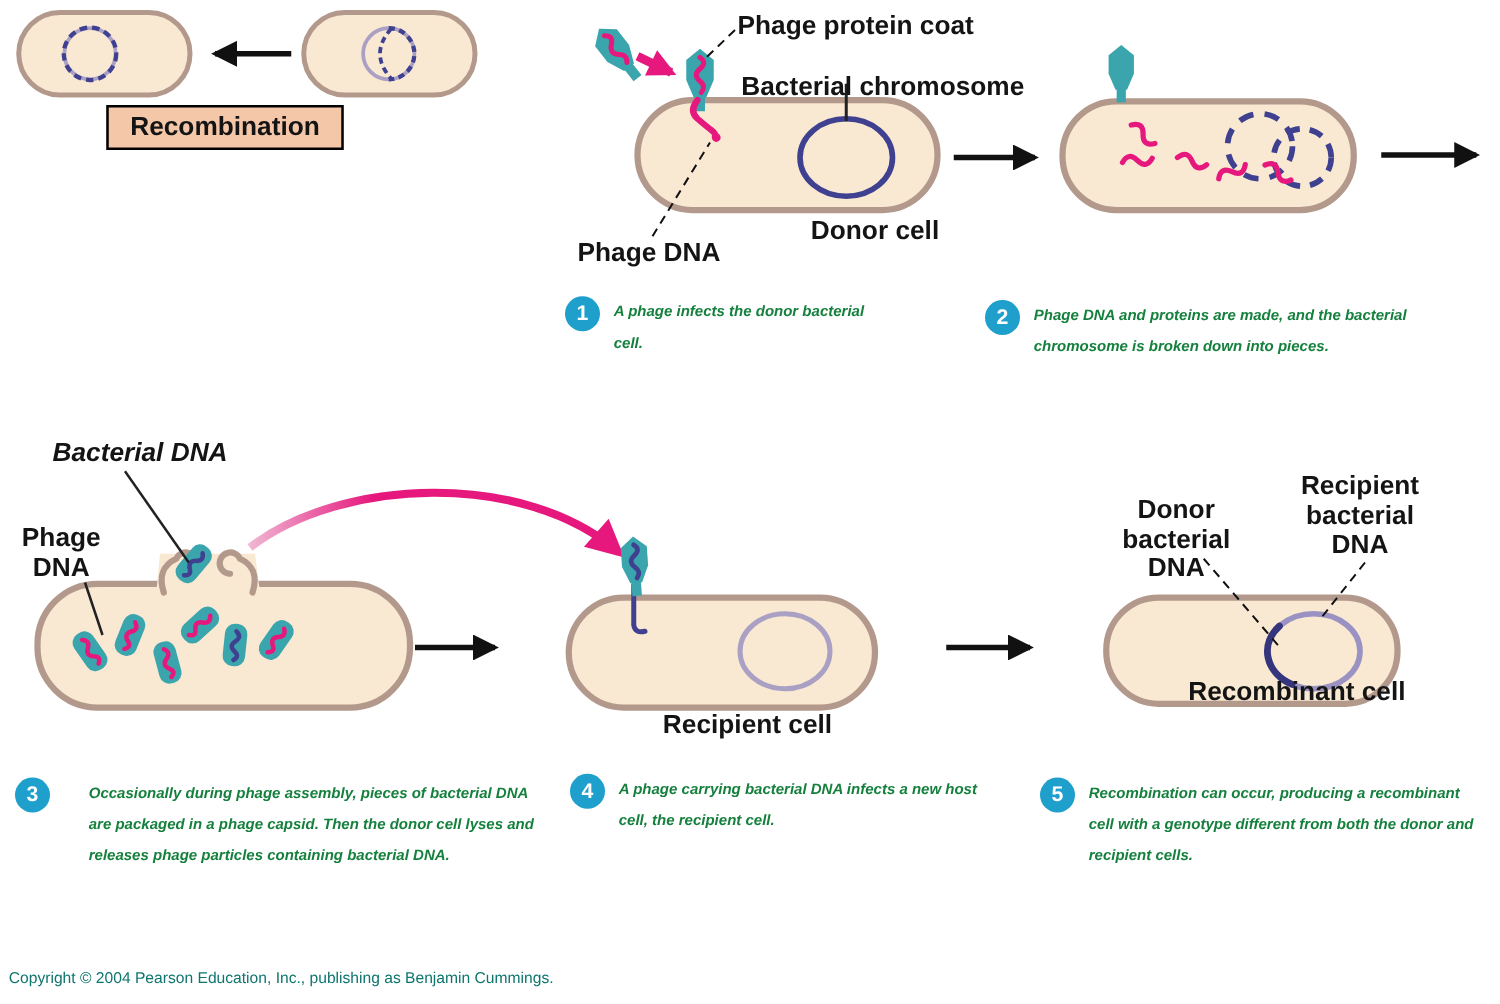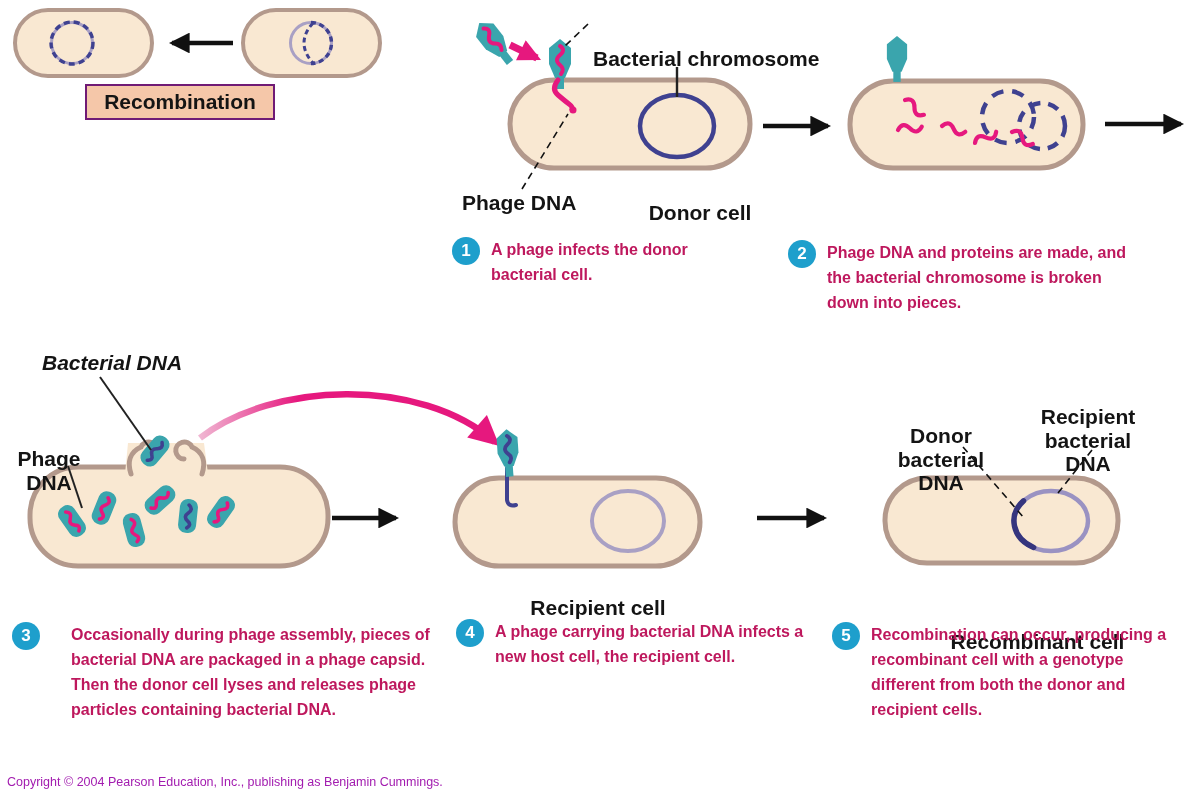--- a/index.html
+++ b/index.html
@@ -1,29 +1,29 @@
 <!DOCTYPE html>
 <html><head>
 <meta charset="utf-8">
 <style>
   html,body{margin:0;padding:0;background:#fff;}
   #canvas{position:relative;width:1200px;height:803px;background:#fff;overflow:hidden;
           font-family:"Liberation Sans",sans-serif;}
   #art{position:absolute;left:0;top:0;}
   .lbl{position:absolute;font-weight:bold;font-size:21px;line-height:1.12;color:#141414;}
   .nowrap{white-space:nowrap;}
-  .center{text-align:center;margin-top:28px;}
+  .center{text-align:center;}
   .step{position:absolute;display:flex;gap:11px;align-items:flex-start;}
   .badge{flex:0 0 28px;width:28px;height:28px;border-radius:50%;background:#1E9FCC;
          color:#fff;font-weight:bold;font-size:17px;line-height:28px;text-align:center;}
-  .steptext{font-weight:bold;font-size:16px;line-height:25px;color:#be185d;}
+  .steptext{font-weight:bold;font-size:12px;line-height:25px;color:#15803d;font-style:italic;}
   .recombox{position:absolute;left:85px;top:84px;width:186px;height:32px;background:#F5C7A9;
-            border:2px solid #701a75;display:flex;align-items:center;justify-content:center;
+            border:2px solid #000000;display:flex;align-items:center;justify-content:center;
             font-weight:bold;font-size:21px;color:#141414;}
-  .copyright{position:absolute;left:7px;top:775px;font-size:12.5px;color:#a21caf;font-weight:normal;}
+  .copyright{position:absolute;left:7px;top:775px;font-size:12.5px;color:#0f766e;font-weight:normal;}
 </style>
 </head>
 <body>
 
 <div id="canvas">
 
 <svg id="art" width="1200" height="803" viewBox="0 0 1200 803">
   <defs>
     <marker id="ahBlack" viewBox="0 0 10 10" refX="8.5" refY="5" markerWidth="4.6" markerHeight="4.6" orient="auto">
           <path d="M0,0 L10,5 L0,10 z" fill="#111"></path>
@@ -138,32 +138,33 @@
     <rect x="885" y="478" width="233" height="85" rx="42" fill="#F9E8D2" stroke="#B3998C" stroke-width="5"></rect>
     <ellipse cx="1051" cy="521" rx="37" ry="30" fill="none" stroke="#9A92C2" stroke-width="4.5"></ellipse>
     <path d="M1033.6,547.5 A37,30 0 0 1 1023.5,500.9" fill="none" stroke="#35357E" stroke-width="5.5" stroke-linecap="round"></path>
     <line x1="963" y1="447" x2="1024" y2="518" stroke="#111" stroke-width="1.6" stroke-dasharray="7 5"></line>
     <line x1="1092" y1="450" x2="1058" y2="493" stroke="#111" stroke-width="1.6" stroke-dasharray="7 5"></line>
   </g>
 </svg>
 
   <div class="recombox">Recombination</div>
 
-  <div class="lbl nowrap" style="left:593px;top:47px;">Bacterial chromosome</div>
+  <div class="lbl nowrap" style="left:590px;top:9px;">Phage protein coat</div>
+  <div class="lbl nowrap" style="left:593px;top:58px;">Bacterial chromosome</div>
   <div class="lbl nowrap" style="left:462px;top:191px;">Phage DNA</div>
   <div class="lbl nowrap center" style="left:640px;top:173px;width:120px;">Donor cell</div>
 
   <div class="lbl nowrap" style="left:42px;top:351px;font-style:italic;">Bacterial DNA</div>
   <div class="lbl center" style="left:10px;top:419px;width:78px;">Phage DNA</div>
 
   <div class="lbl nowrap center" style="left:523px;top:568px;width:150px;">Recipient cell</div>
 
   <div class="lbl center" style="left:893px;top:396px;width:96px;">Donor bacterial DNA</div>
   <div class="lbl center" style="left:1036px;top:377px;width:104px;">Recipient bacterial DNA</div>
-  <div class="lbl nowrap center" style="left:950px;top:602px;width:175px;">Recombinant cell</div>
+  <div class="lbl nowrap center" style="left:950px;top:542px;width:175px;">Recombinant cell</div>
 
   <div class="step" style="left:452px;top:237px;">
     <div class="badge">1</div>
     <div class="steptext" style="width:215px;">A phage infects the donor bacterial cell.</div>
   </div>
   <div class="step" style="left:788px;top:240px;">
     <div class="badge">2</div>
     <div class="steptext" style="width:300px;">Phage DNA and proteins are made, and the bacterial chromosome is broken down into pieces.</div>
   </div>
   <div class="step" style="left:12px;top:622px;">

